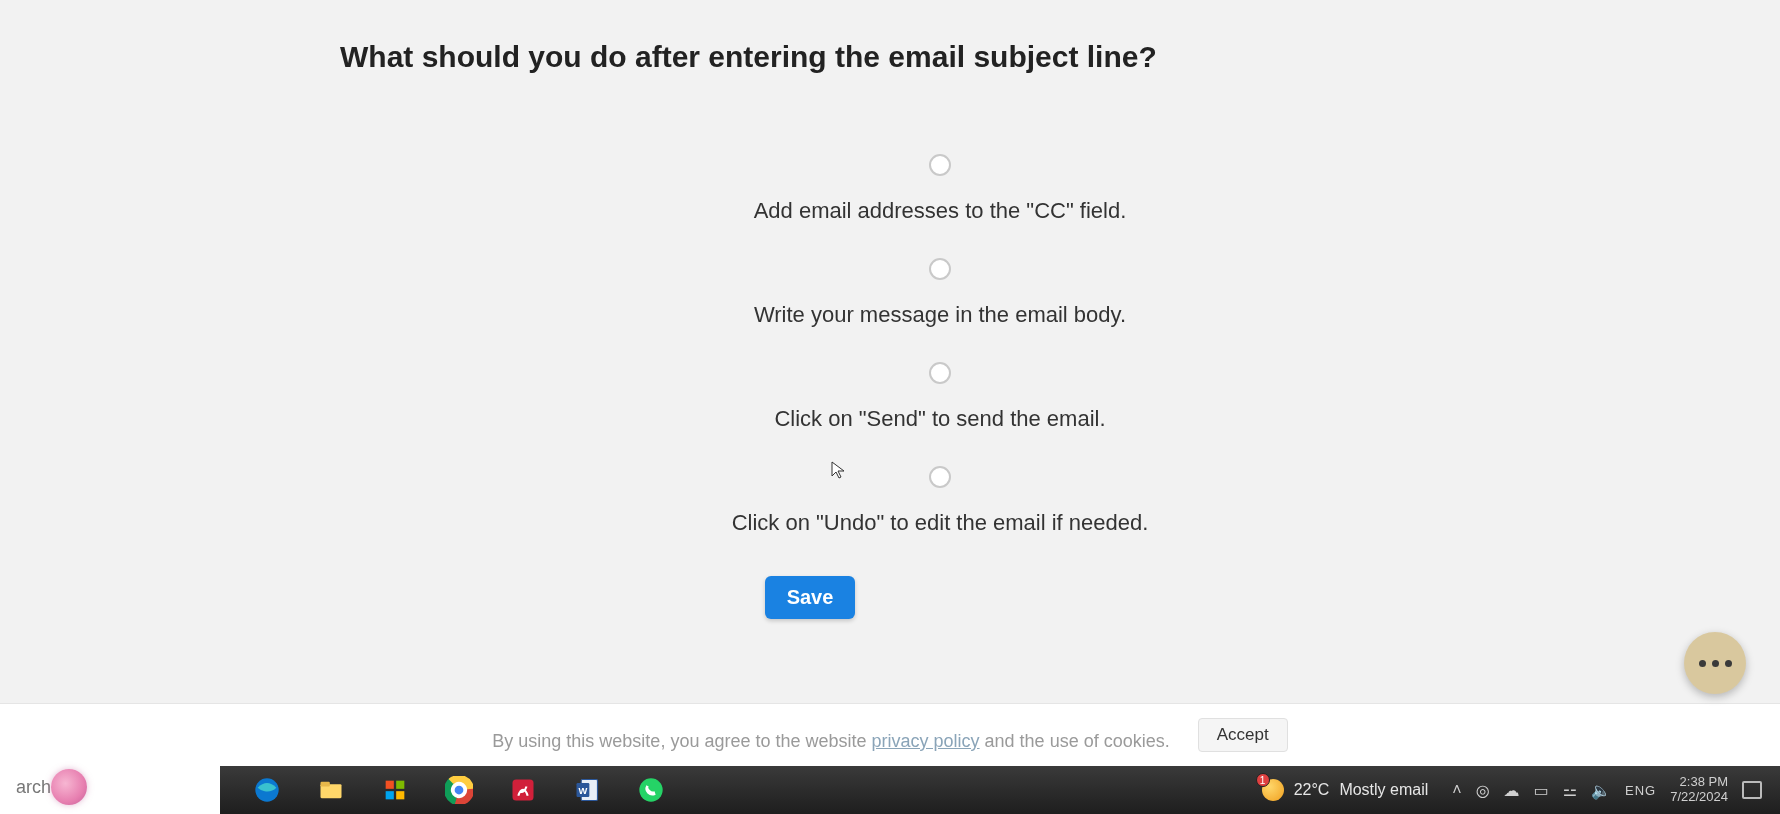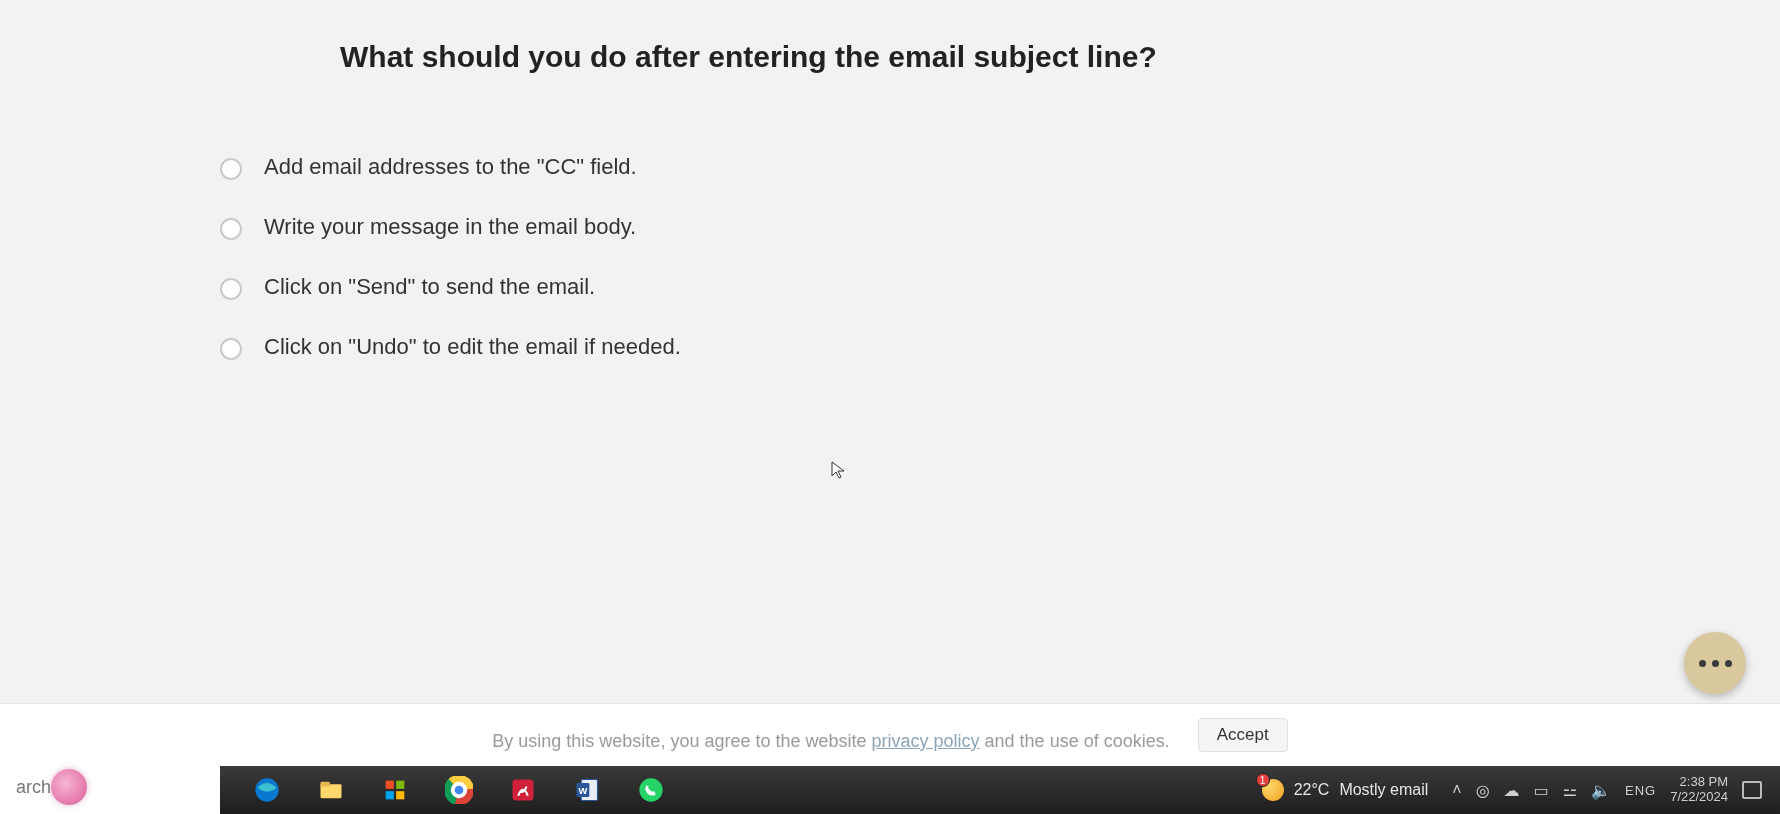--- a/index.html
+++ b/index.html
@@ -26,25 +26,26 @@
     margin-bottom: 80px;
   }
   .options {
     display: flex;
     flex-direction: column;
     gap: 34px;
     margin-left: 0;
   }
   .option {
     display: flex;
-    align-items: flex-end;
+    align-items: center;
     gap: 22px;
     font-size: 22px;
     color: #333;
     cursor: pointer;
+    flex-direction: column;
   }
   .radio {
     width: 22px;
     height: 22px;
     border: 2px solid #c9c9c9;
     border-radius: 50%;
     background: #fff;
     flex-shrink: 0;
     display: inline-block;
   }
@@ -208,20 +209,23 @@
     <label class="option">
       <span class="radio"></span>
       <span>Click on "Send" to send the email.</span>
     </label>
     <label class="option">
       <span class="radio"></span>
       <span>Click on "Undo" to edit the email if needed.</span>
     </label>
   </div>
 
+  <div class="save-row">
+    <button class="save-btn">Save</button>
+  </div>
 
   <div class="cursor">
     <svg viewBox="0 0 20 20" width="20" height="20">
         <path d="M2 2 L2 16 L6 12 L9 18 L11 17 L8 11 L14 11 Z" fill="#fff" stroke="#333" stroke-width="1"></path>
       </svg>
   </div>
 
   <div class="chat-bubble">
     <span>
         <i></i>

